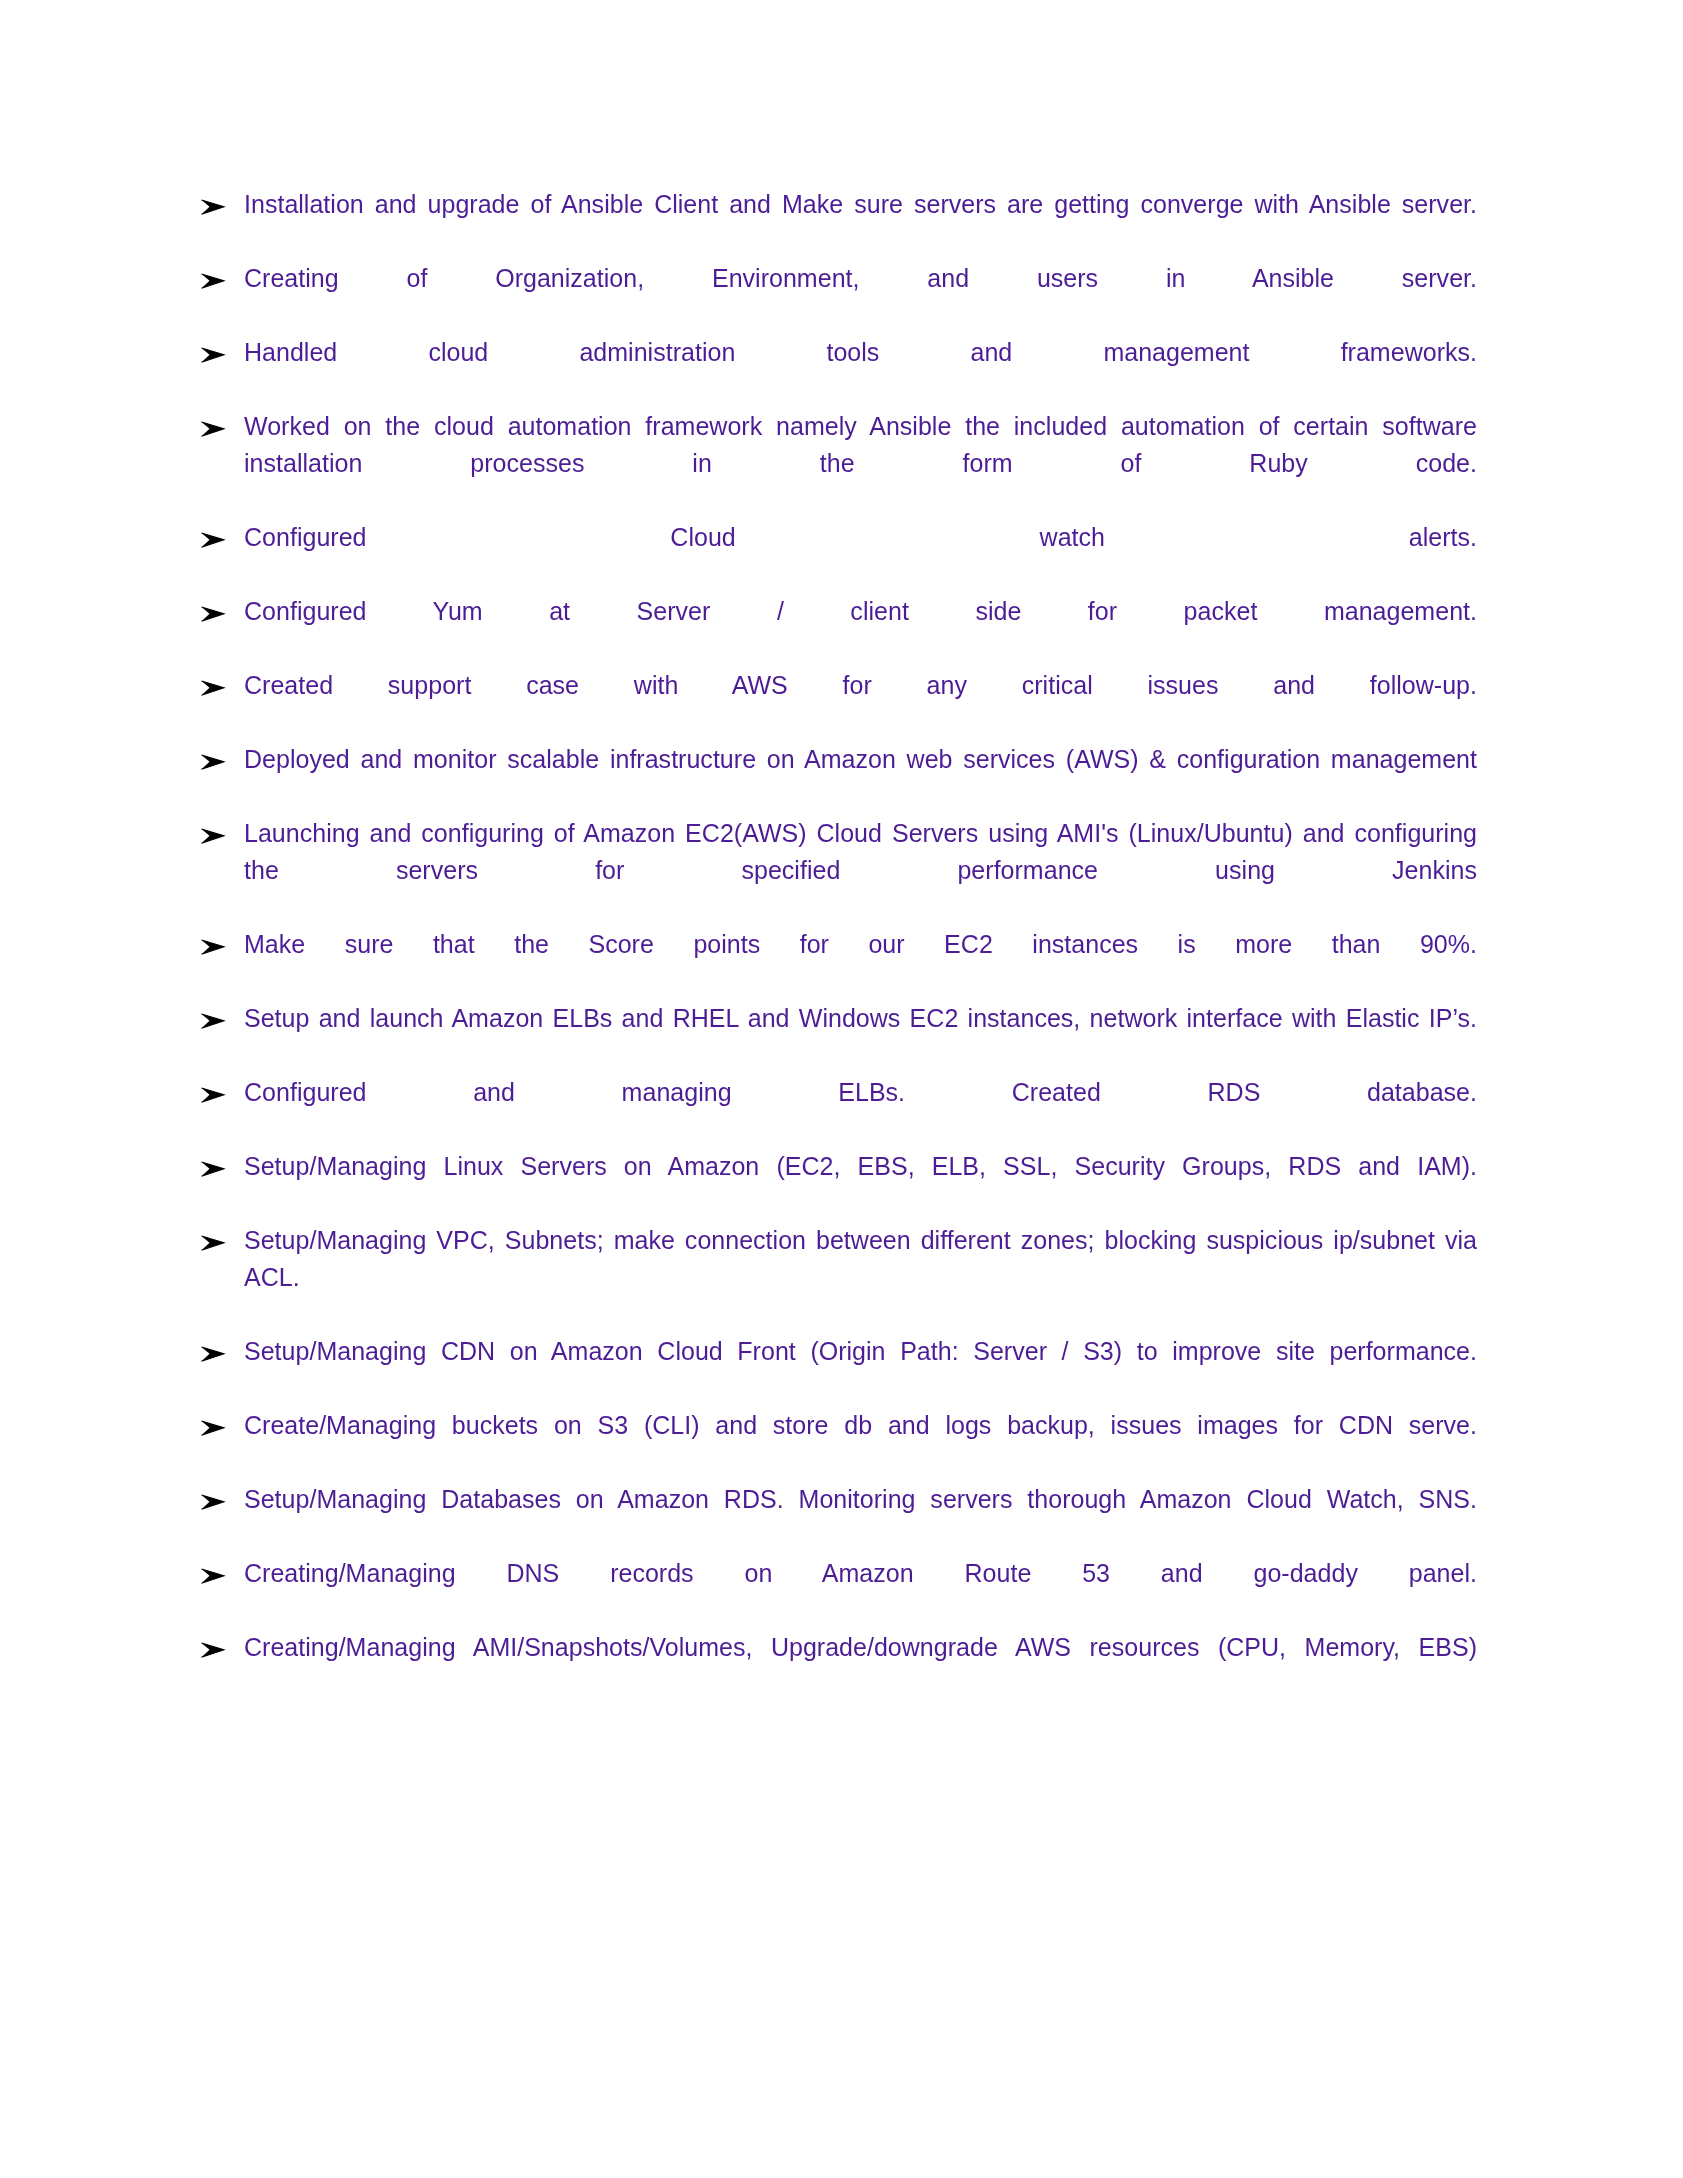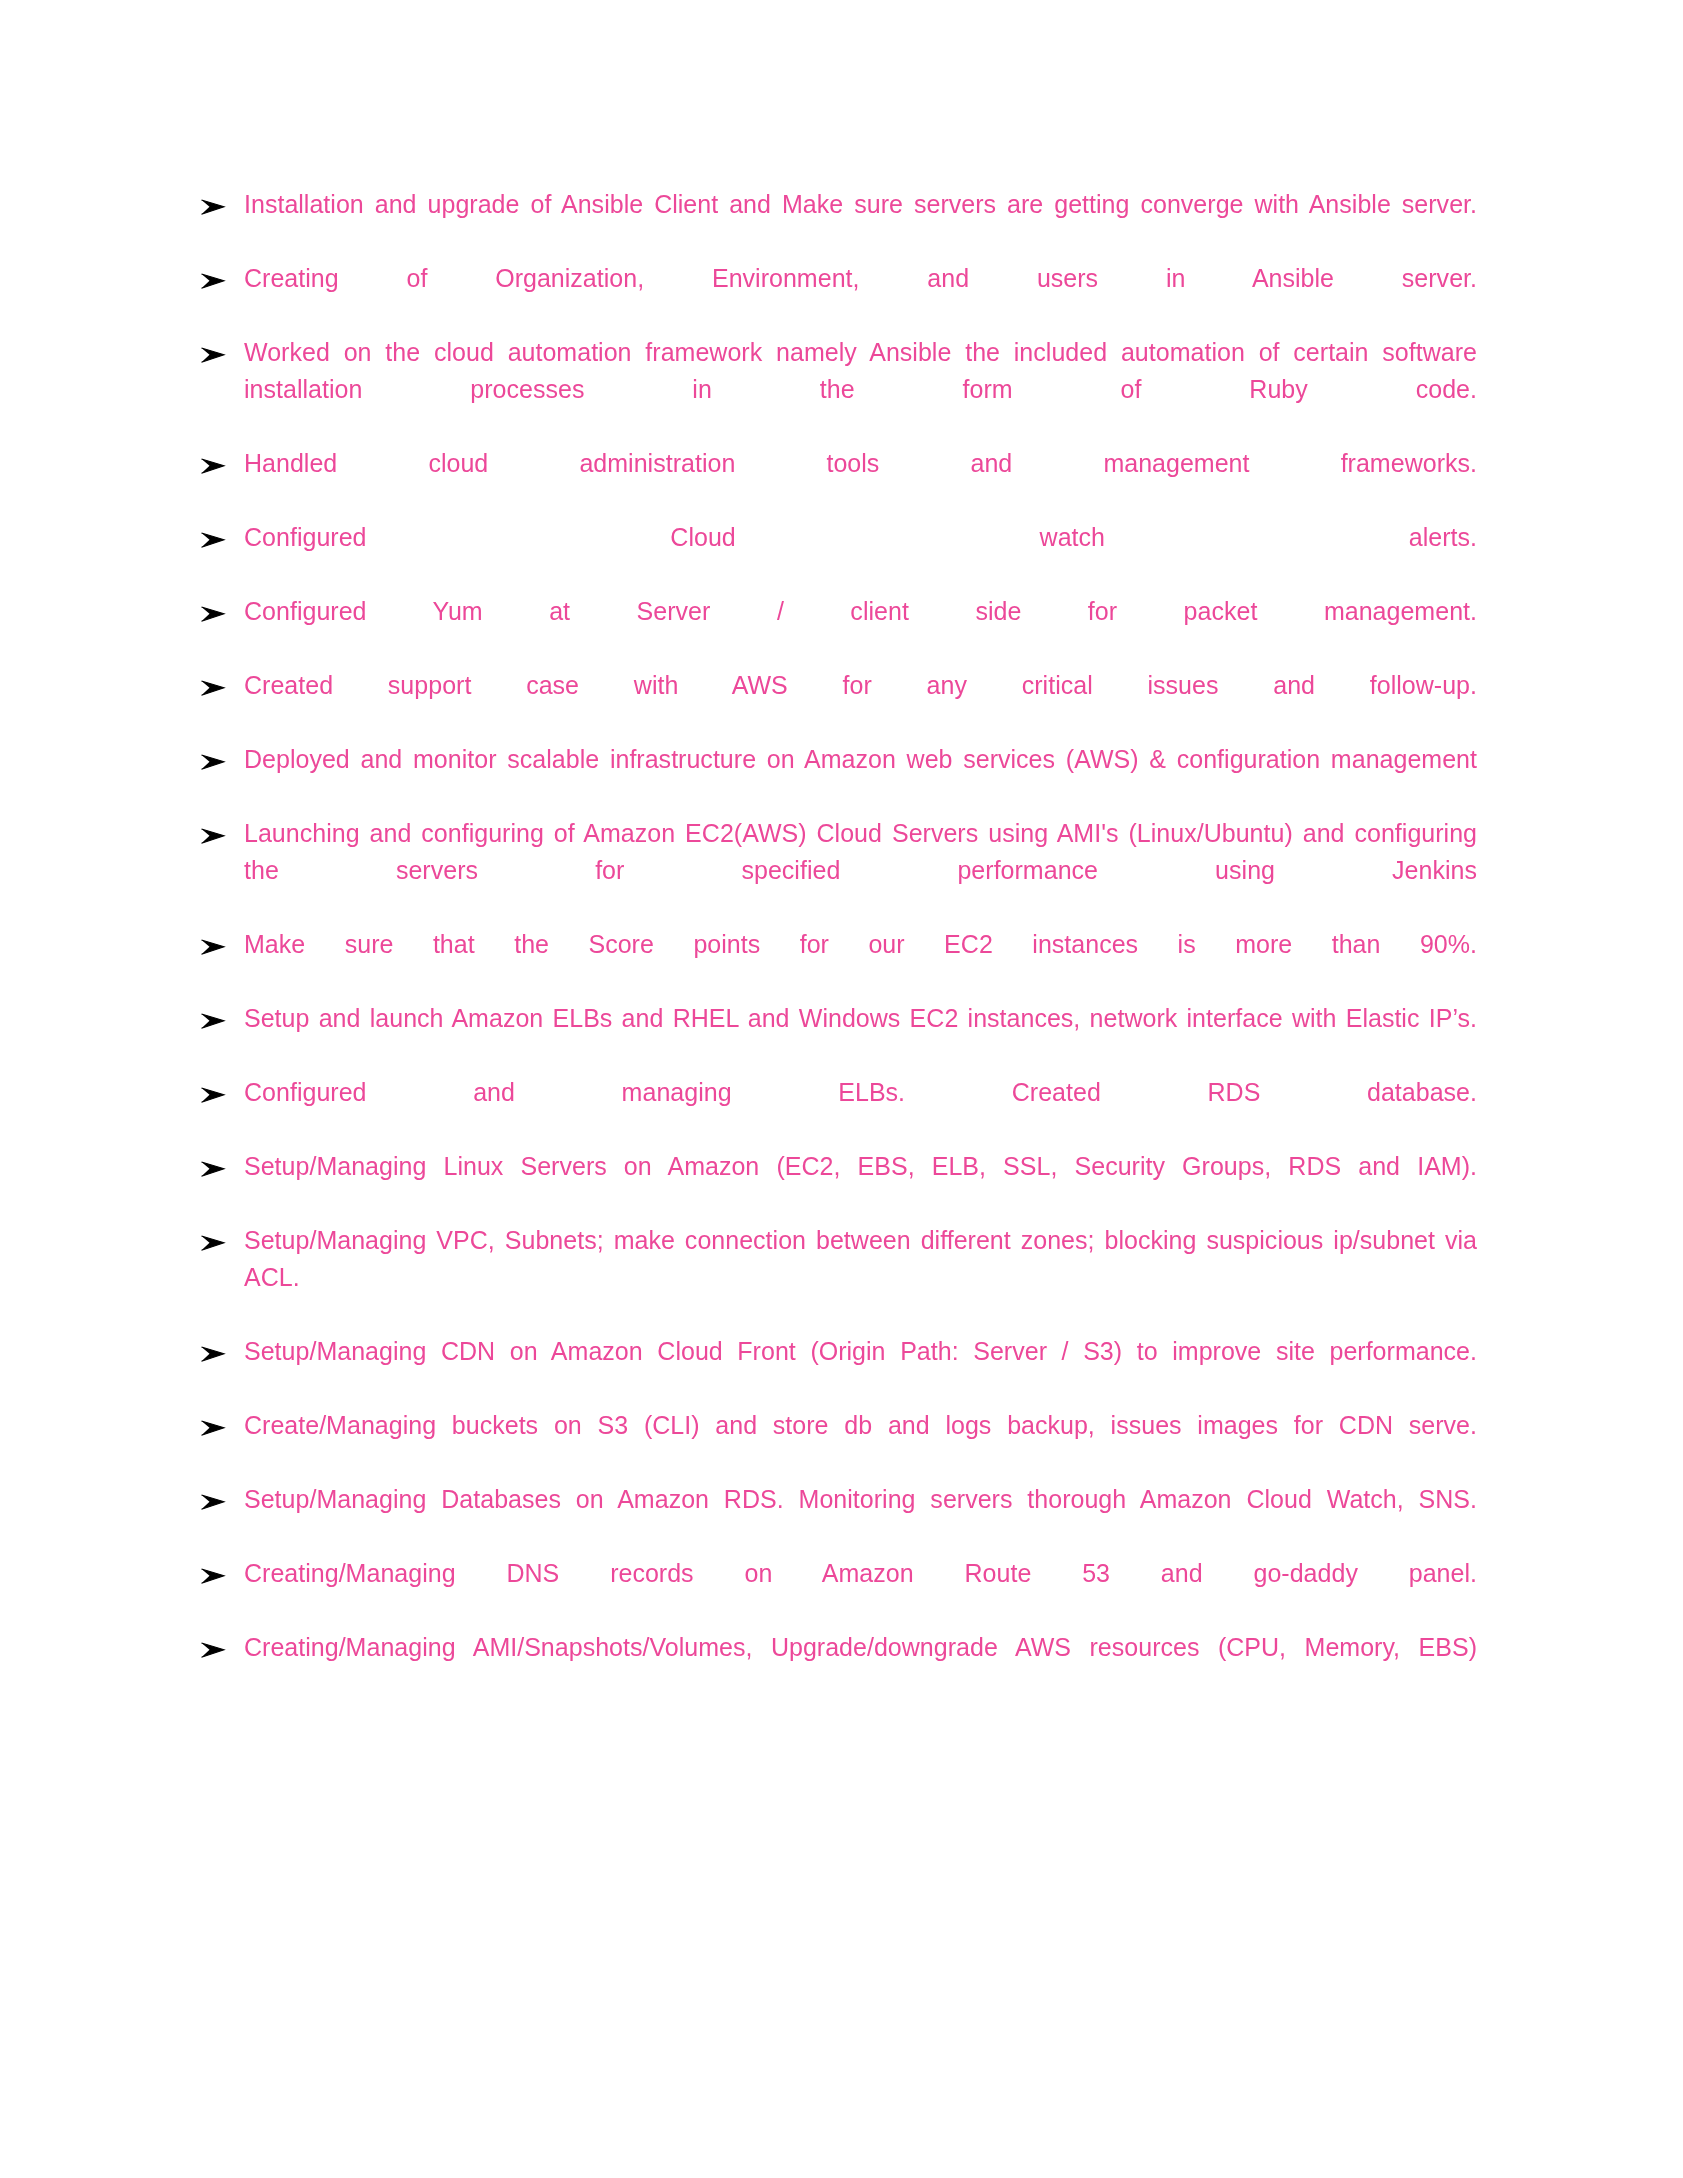--- a/index.html
+++ b/index.html
@@ -34,21 +34,21 @@
     padding: 0;
   }
   li.bullet-item {
     position: relative;
     padding-left: 46px;
     margin: 0 0 0 0;
     font-size: 25px;
     line-height: 37px;
     text-align: justify;
     text-justify: inter-word;
-    color: #ec4899;
+    color: #4c1d95;
     letter-spacing: 0.02px;
     word-spacing: 0.2px;
   }
   li.bullet-item .marker {
     position: absolute;
     left: 0;
     top: 0;
     width: 34px;
     height: 37px;
     display: block;
@@ -92,30 +92,30 @@
           </span>
           <span class="text">Creating of Organization, Environment, and users in Ansible server.</span>
         </li>
         <li class="bullet-item">
           <span class="marker">
             <svg width="26" height="20" viewBox="0 0 26 20" xmlns="http://www.w3.org/2000/svg">
               <path d="M1.5 3.0 L24.0 9.8 L1.5 17.2 L9.5 9.8 Z" fill="#000000"></path>
               <path d="M1.5 3.0 L24.0 9.8 L1.5 17.2" fill="none" stroke="#000000" stroke-width="1.1" stroke-linejoin="miter"></path>
             </svg>
           </span>
+          <span class="text">Handled cloud administration tools and management frameworks.</span>
+        </li>
+        <li class="bullet-item">
+          <span class="marker">
+            <svg width="26" height="20" viewBox="0 0 26 20" xmlns="http://www.w3.org/2000/svg">
+              <path d="M1.5 3.0 L24.0 9.8 L1.5 17.2 L9.5 9.8 Z" fill="#000000"></path>
+              <path d="M1.5 3.0 L24.0 9.8 L1.5 17.2" fill="none" stroke="#000000" stroke-width="1.1" stroke-linejoin="miter"></path>
+            </svg>
+          </span>
           <span class="text">Worked on the cloud automation framework namely Ansible the included automation of certain software installation processes in the form of Ruby code.</span>
-        </li>
-        <li class="bullet-item">
-          <span class="marker">
-            <svg width="26" height="20" viewBox="0 0 26 20" xmlns="http://www.w3.org/2000/svg">
-              <path d="M1.5 3.0 L24.0 9.8 L1.5 17.2 L9.5 9.8 Z" fill="#000000"></path>
-              <path d="M1.5 3.0 L24.0 9.8 L1.5 17.2" fill="none" stroke="#000000" stroke-width="1.1" stroke-linejoin="miter"></path>
-            </svg>
-          </span>
-          <span class="text">Handled cloud administration tools and management frameworks.</span>
         </li>
         <li class="bullet-item">
           <span class="marker">
             <svg width="26" height="20" viewBox="0 0 26 20" xmlns="http://www.w3.org/2000/svg">
               <path d="M1.5 3.0 L24.0 9.8 L1.5 17.2 L9.5 9.8 Z" fill="#000000"></path>
               <path d="M1.5 3.0 L24.0 9.8 L1.5 17.2" fill="none" stroke="#000000" stroke-width="1.1" stroke-linejoin="miter"></path>
             </svg>
           </span>
           <span class="text">Configured Cloud watch alerts.</span>
         </li>

